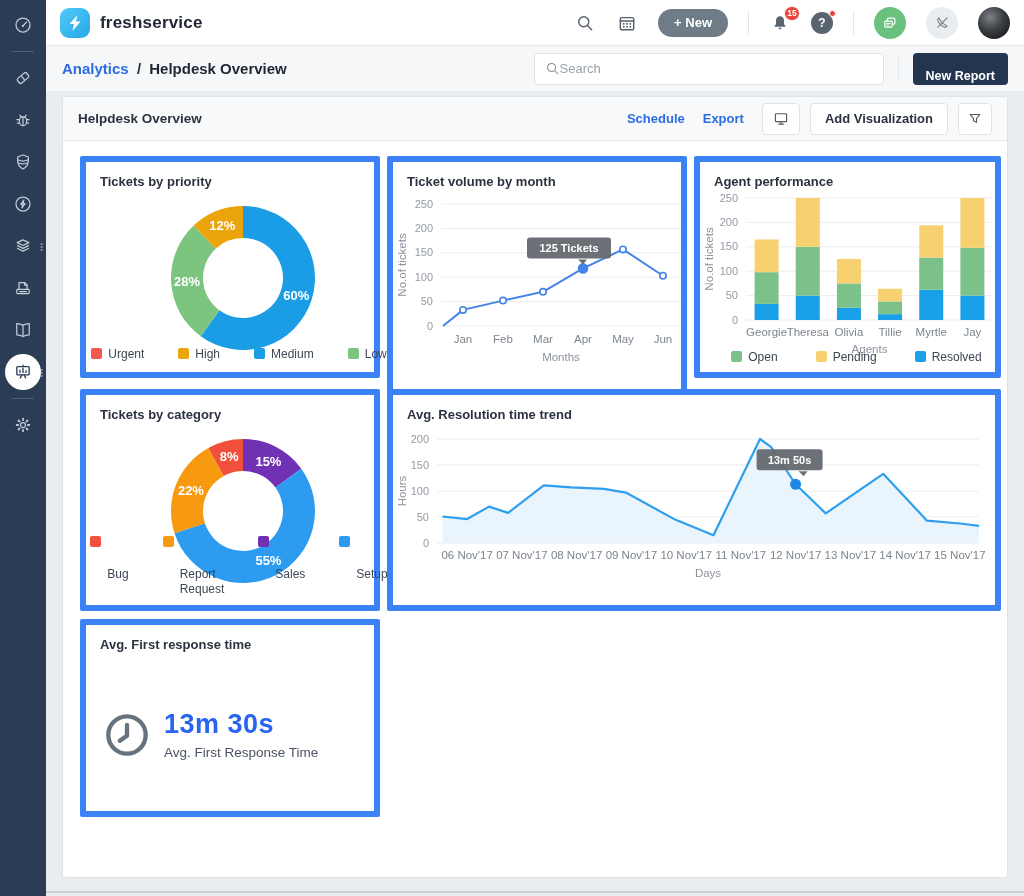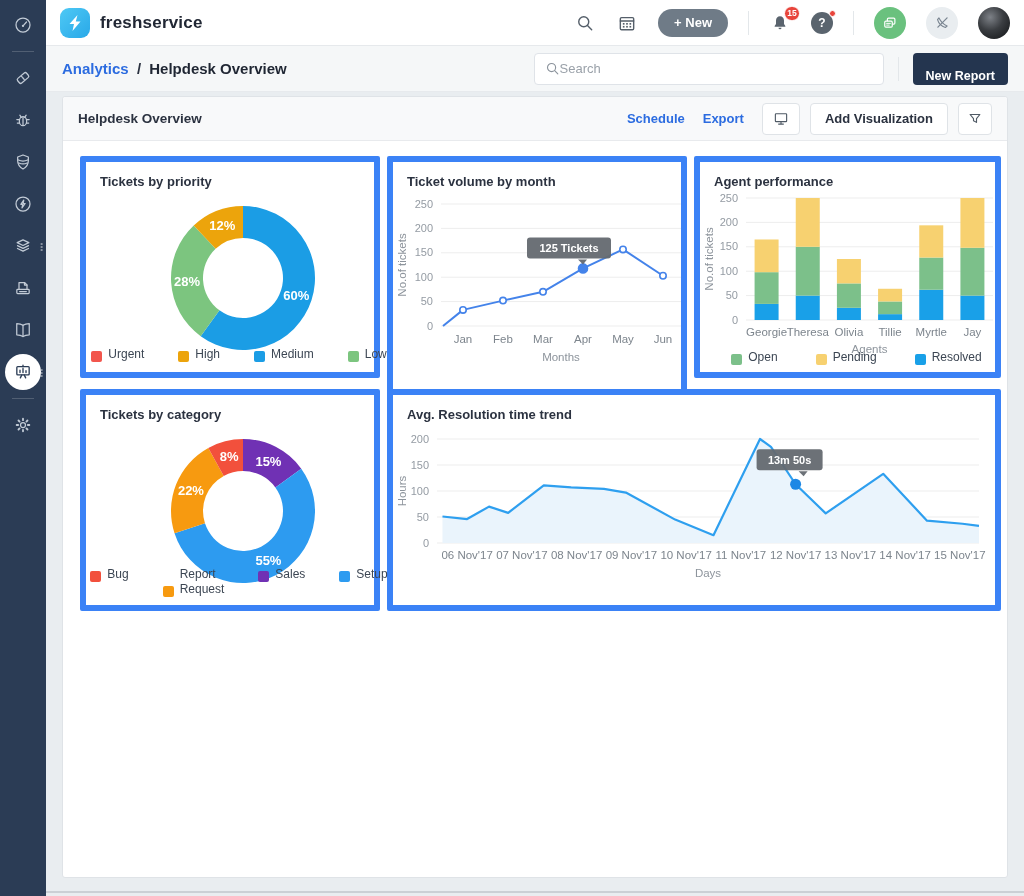--- a/index.html
+++ b/index.html
@@ -74,21 +74,21 @@
     font-size:13px; font-weight:600; color:#2b3240; cursor:pointer; font-family:inherit; }
   .panel-body { position:relative; width:100%; height:737px; }
 
   
   .card { position:absolute; background:#fff; border:6px solid #3b82f6; border-radius:2px; }
   .card-title { position:absolute; top:12px; left:14px; font-size:13px; font-weight:700; color:#2b3240; z-index:2; }
   .chart-svg { position:absolute; left:0; top:0; }
   .legend { position:absolute; bottom:10px; left:0; width:100%; display:flex; justify-content:center; gap:20px; z-index:2; }
   .legend.tight { gap:16px; }
   .legend.wrap { align-items:flex-start; }
-  .leg-item { display:flex; align-items:flex-end; gap:6px; cursor:pointer;padding-left:18px; }
+  .leg-item { display:flex; align-items:flex-start; gap:6px; cursor:pointer;padding-left:18px; }
   .leg-swatch { width:11px; height:11px; border-radius:2px; flex:none; margin-top:1px; }
   .leg-label { font-size:12px; color:#3c4653; line-height:1.25; }
   .legend.wrap .leg-label { max-width:58px;margin-top:32px; }
 
   
   .tick { fill:#949ba3; font-size:11px; font-family:"Liberation Sans",sans-serif; }
   .cat  { fill:#7d858d; font-size:11.5px; font-family:"Liberation Sans",sans-serif; }
   .axis { fill:#8d949c; font-size:11.5px; font-family:"Liberation Sans",sans-serif; }
   .pct  { fill:#ffffff; font-size:13px; font-weight:700; font-family:"Liberation Sans",sans-serif; }
   .grid { stroke:#ededed; stroke-width:1; }
@@ -472,19 +472,32 @@
               <text x="566.838383838384" y="164" text-anchor="middle" class="cat">15 Nov'17</text>
               <text x="315" y="182" text-anchor="middle" class="axis">Days</text>
               <text x="0" y="0" text-anchor="middle" class="axis" transform="translate(13 96) rotate(-90)">Hours</text>
               <circle cx="402.59595959595964" cy="89.24000000000001" r="5.5" fill="#1e88e5"></circle>
               <polygon points="405.59595959595964,76.24000000000001 414.59595959595964,76.24000000000001 410.59595959595964,81.24000000000001" class="ttbg"></polygon>
               <rect x="363.59595959595964" y="54.24000000000001" width="66" height="21" rx="3" class="ttbg"></rect>
               <text x="396.59595959595964" y="68.74000000000001" text-anchor="middle" class="tt">13m 50s</text>
             </svg>
         </div>
 
+        <div class="card" style="left:17px;top:478px;width:300px;height:198px">
+          <div class="card-title">Avg. First response time</div>
+          <div class="kpi-row">
+            <svg class="kpi-clock" viewBox="0 0 64 64">
+              <circle cx="32" cy="32" r="26" fill="none" stroke="#67727f" stroke-width="6"></circle>
+              <path d="M32 18 V33 L22 40" fill="none" stroke="#67727f" stroke-width="6" stroke-linecap="round" stroke-linejoin="round"></path>
+            </svg>
+            <div class="kpi-text">
+              <div class="kpi-value">13m 30s</div>
+              <div class="kpi-label">Avg. First Response Time</div>
+            </div>
+          </div>
+        </div>
 
       </div>
     </section>
   </main>
 
   <div class="bottom-line"></div>
 </div>
 
 </body></html>

